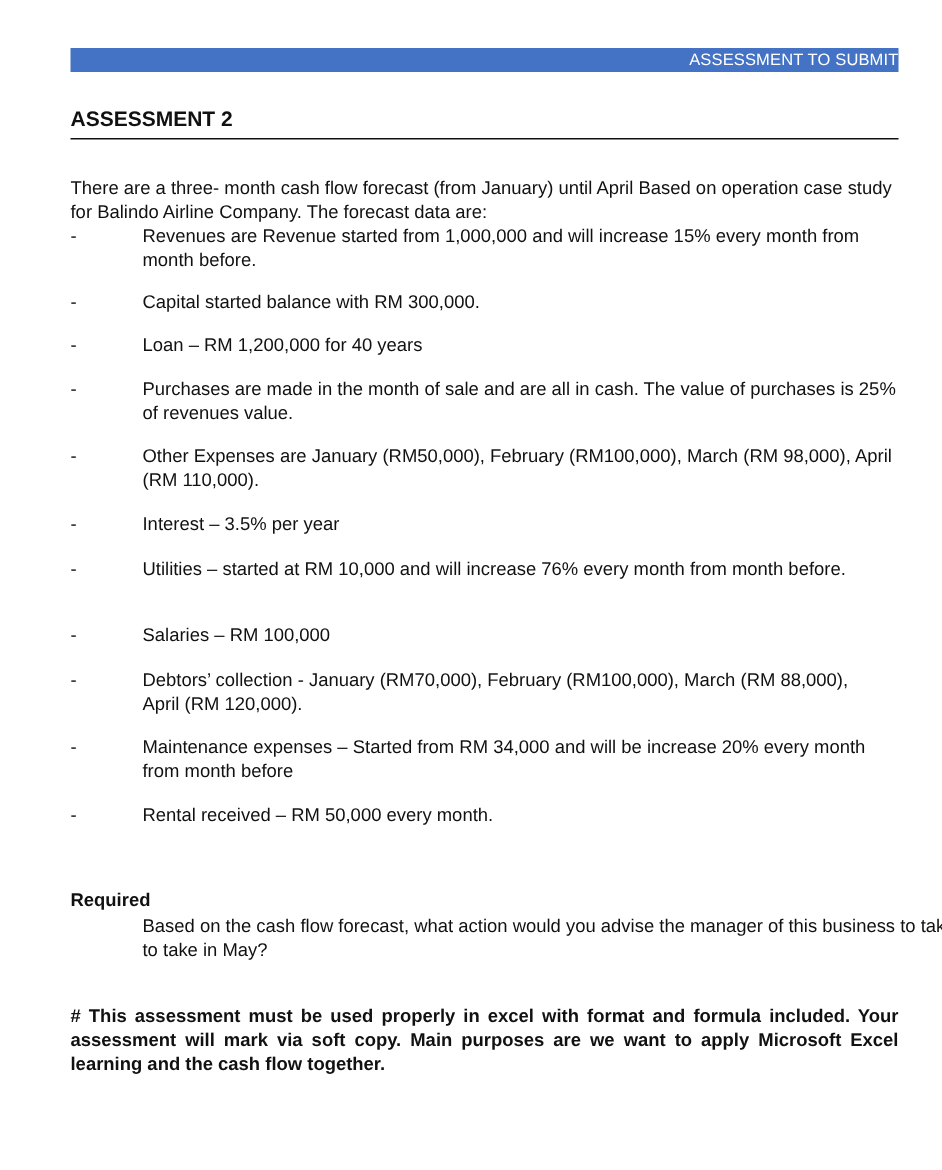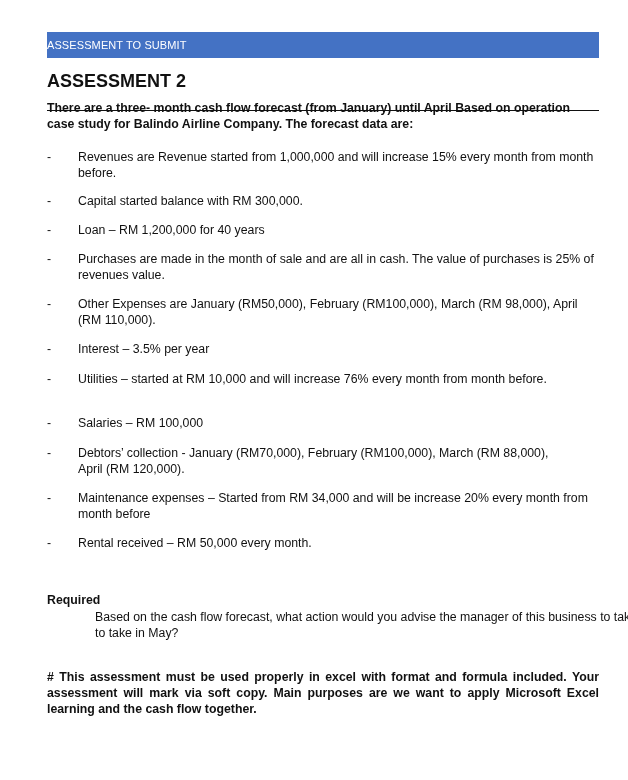--- a/index.html
+++ b/index.html
@@ -1,41 +1,41 @@
 <!DOCTYPE html>
 <html><head>
 <meta charset="utf-8">
 <style>
   html, body { margin:0; padding:0; background:#ffffff; }
   body { width:628px; height:780px; position:relative; overflow:hidden;
          font-family:"Liberation Sans", sans-serif; color:#111; }
-  .banner { position:absolute; left:47px; top:32px; width:552px; height:26px;
+  .banner { position:absolute; left:47px; top:32px; width:552px; height:16px;
             background:#4472c4; color:#fff; font-size:11px; letter-spacing:0.1px;
-            display:flex; align-items:center; justify-content:flex-start;
+            display:flex; align-items:center; justify-content:flex-end;
             font-family:"Liberation Sans", sans-serif; }
   .heading { position:absolute; left:47px; top:71px; width:552px;
-             font-size:18px; font-weight:bold; padding-bottom:18px;
+             font-size:14px; font-weight:bold; padding-bottom:5px;
              border-bottom:1.3px solid #111; }
   .para { position:absolute; left:47px; width:552px; font-size:12.3px; line-height:16px; }
   .justify { text-align:justify;font-weight:bold; }
   .item { position:absolute; left:47px; width:552px; font-size:12.3px; line-height:16px; }
   .item .dash { position:absolute; left:0; top:0; }
-  .item .text { margin-left:31px; display:block; }
+  .item .text { margin-left:48px; display:block; }
   .bold { font-weight:bold; }
 </style>
 </head>
 <body>
 
 <div class="banner">
   <span>ASSESSMENT TO SUBMIT</span>
 </div>
 
 <div class="heading">ASSESSMENT 2</div>
 
-<div class="para" style="top:100px;font-weight:bold;">There are a three- month cash flow forecast (from January) until April Based on operation case study for Balindo Airline Company. The forecast data are:</div>
+<div class="para" style="top:117px;">There are a three- month cash flow forecast (from January) until April Based on operation case study for Balindo Airline Company. The forecast data are:</div>
 
 <div class="item" style="top:149px;width:548px;">
   <span class="dash">-</span>
   <span class="text">Revenues are Revenue started from 1,000,000 and will increase 15% every month from month before.</span>
 </div>
 <div class="item" style="top:193px;">
   <span class="dash">-</span>
   <span class="text">Capital started balance with RM 300,000.</span>
 </div>
 <div class="item" style="top:222px;">

